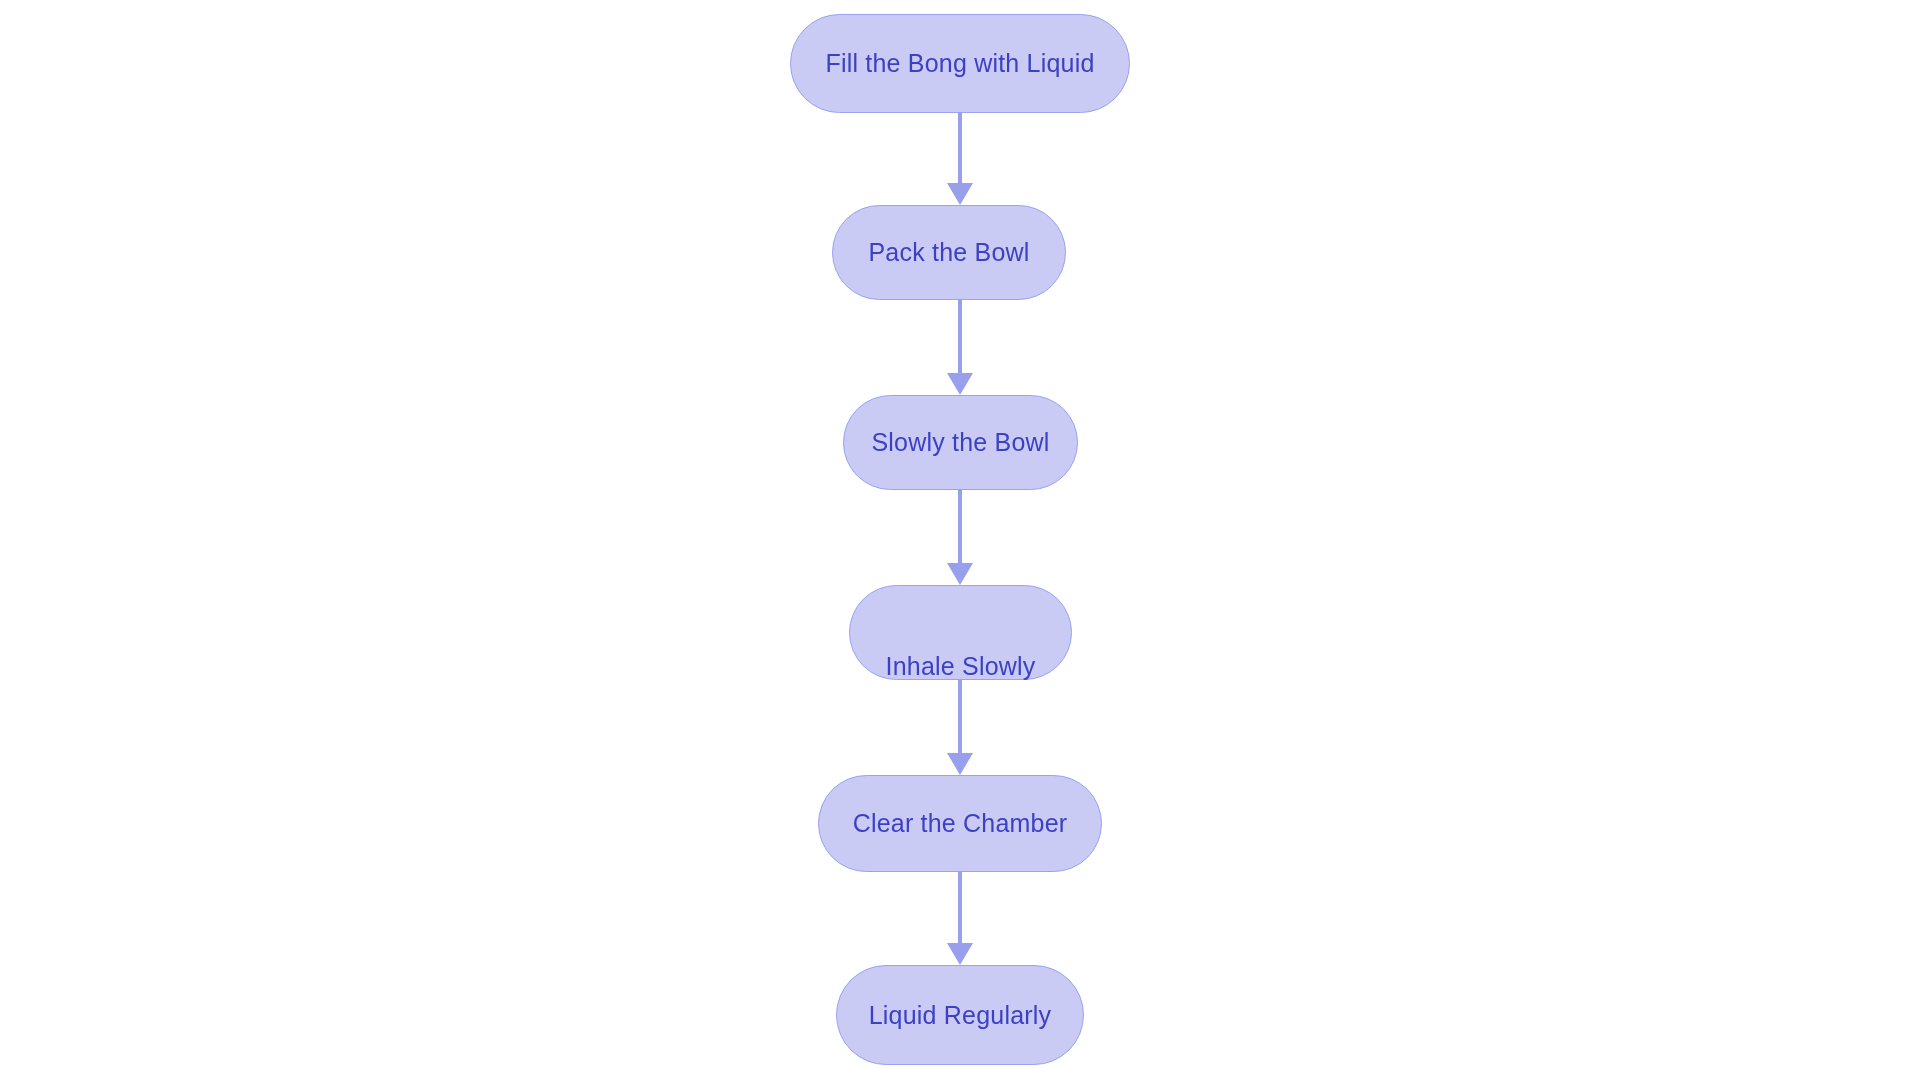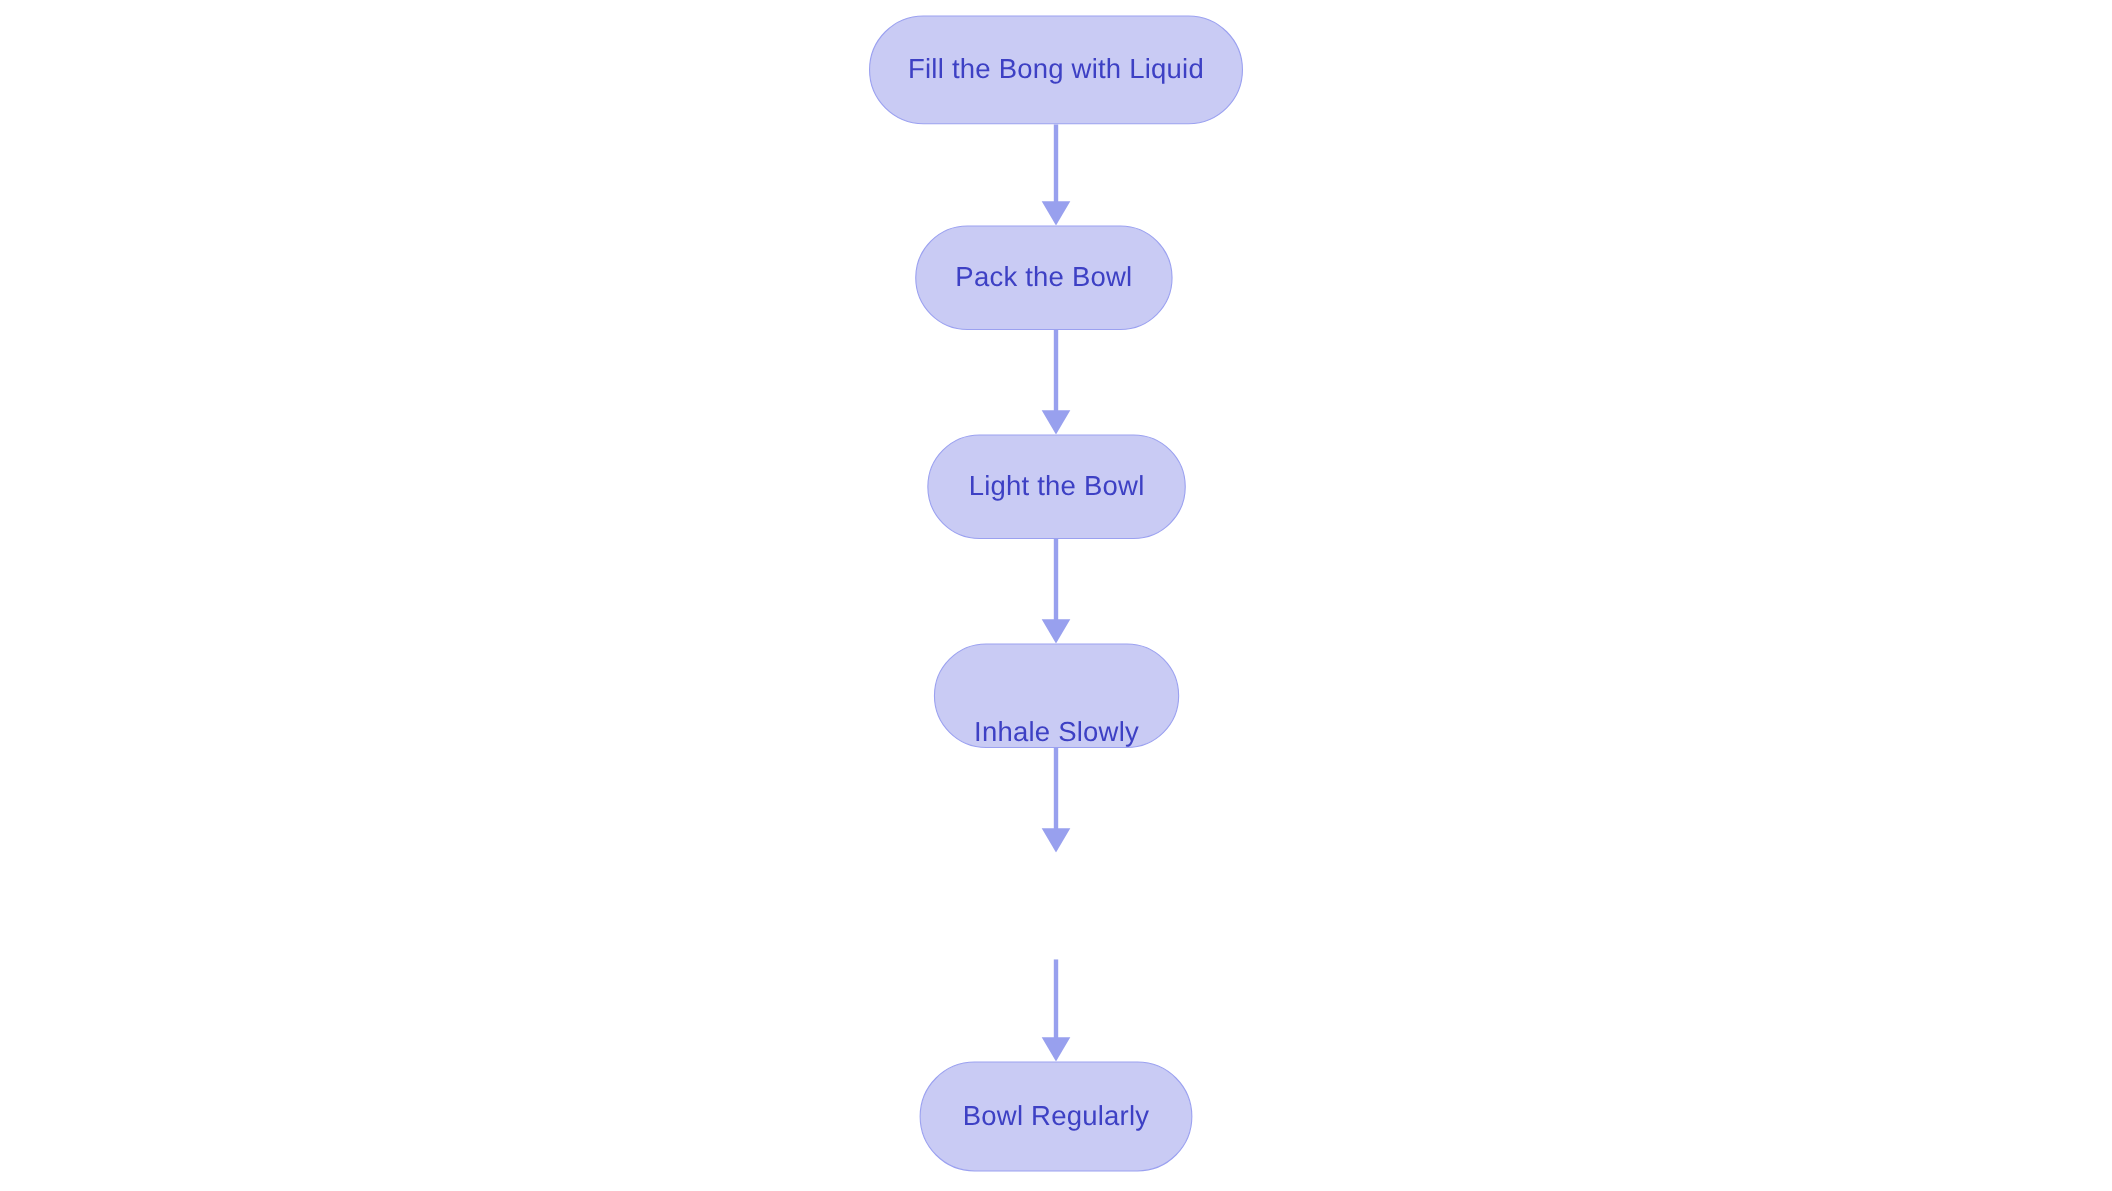--- a/index.html
+++ b/index.html
@@ -73,40 +73,43 @@
   <div class="node" style="left:832px; top:205px; width:234px; height:95px;">
     <span class="node-label">Pack the Bowl</span>
   </div>
 
   <svg class="arrow" style="left:944px; top:300px;" width="32" height="95" viewBox="0 0 32 95">
     <line class="arrow-line" x1="16" y1="0" x2="16" y2="74"></line>
     <polygon class="arrow-head" points="3,73 29,73 16,95"></polygon>
   </svg>
 
   <div class="node" style="left:843px; top:395px; width:235px; height:95px;">
-    <span class="node-label">Light the Bowl</span>
+    <span class="node-label">Slowly the Bowl</span>
   </div>
 
   <svg class="arrow" style="left:944px; top:490px;" width="32" height="95" viewBox="0 0 32 95">
     <line class="arrow-line" x1="16" y1="0" x2="16" y2="74"></line>
     <polygon class="arrow-head" points="3,73 29,73 16,95"></polygon>
   </svg>
 
   <div class="node" style="left:849px; top:585px; width:223px; height:95px;align-items:flex-end;">
     <span class="node-label">Inhale Slowly</span>
   </div>
 
   <svg class="arrow" style="left:944px; top:680px;" width="32" height="95" viewBox="0 0 32 95">
     <line class="arrow-line" x1="16" y1="0" x2="16" y2="74"></line>
     <polygon class="arrow-head" points="3,73 29,73 16,95"></polygon>
   </svg>
 
+  <div class="node" style="left:818px; top:775px; width:284px; height:97px;">
+    <span class="node-label">Clear the Chamber</span>
+  </div>
 
   <svg class="arrow" style="left:944px; top:872px;" width="32" height="93" viewBox="0 0 32 93">
     <line class="arrow-line" x1="16" y1="0" x2="16" y2="72"></line>
     <polygon class="arrow-head" points="3,71 29,71 16,93"></polygon>
   </svg>
 
   <div class="node" style="left:836px; top:965px; width:248px; height:100px;">
-    <span class="node-label">Bowl Regularly</span>
+    <span class="node-label">Liquid Regularly</span>
   </div>
 
 </div>
 
 </body></html>

